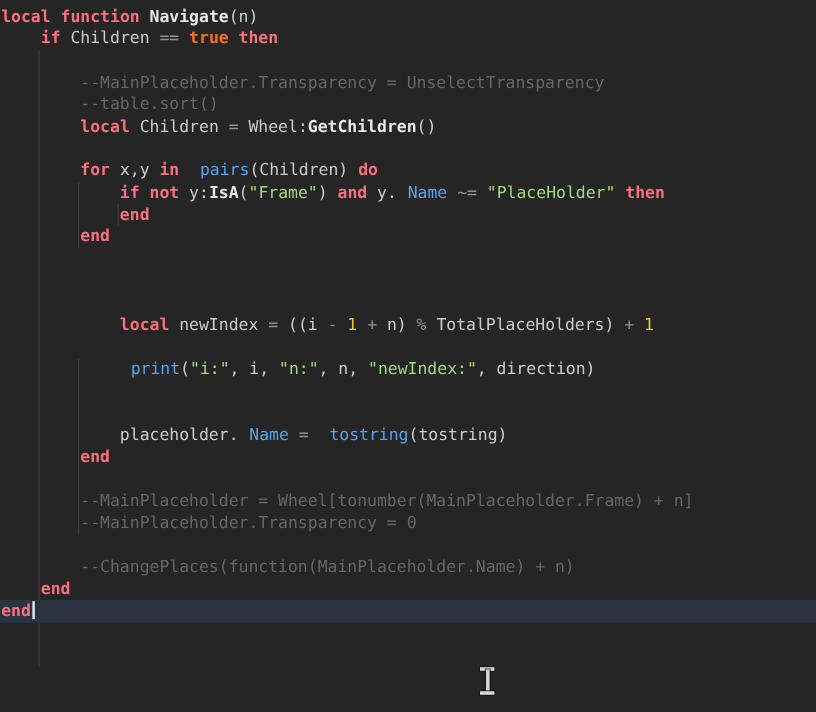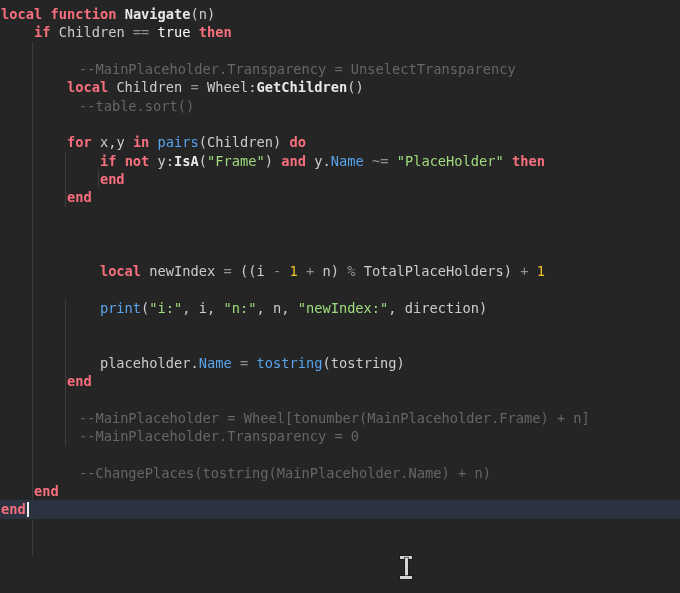--- a/index.html
+++ b/index.html
@@ -33,26 +33,26 @@
   }
   .line.current {
     background: #2b3240;
     margin-left: -1px;
     padding-left: 1px;
     width: 680px;
   }
   .tk-k { color: #f8707e; font-weight: bold; }   
   .tk-v { color: #cccccc; }                      
   .tk-o { color: #919191; }                      
-  .tk-b { color: #57a3ec; }                      
+  .tk-b { color: #57a3ec; margin-left: 9px; }                      
   .tk-m { color: #e8e8e8; font-weight: bold; margin-top: 28px; }   
   .tk-s { color: #9edc7d; }                      
   .tk-n { color: #f0c529; }                      
-  .tk-t { color: #ffffff; font-weight: normal; }   
-  .tk-c { color: #666666; padding-left: 12px; }                      
+  .tk-t { color: #f97316; font-weight: bold; }   
+  .tk-c { color: #666666; }                      
   .caret {
     display: inline-block;
     width: 2px;
     height: 15px;
     background: #eaeaea;
     vertical-align: middle;
     margin-left: 1px;
     position: relative;
     top: -1px;
   }
@@ -101,42 +101,42 @@
     <div class="indent-guide" style="left:65px; top:152px; height:55px;"></div>
     <div class="indent-guide" style="left:98px; top:170px; height:18px;"></div>
     <div class="indent-guide" style="left:65px; top:299px; height:147px;"></div>
   </div>
 
   <div class="code-lines">
       <div class="line"><span class="tk-k">local</span><span class="tk-v"> </span><span class="tk-k">function</span><span class="tk-v"> </span><span class="tk-m">Navigate</span><span class="tk-v">(n)</span></div>
       <div class="line"><span class="tk-v">    </span><span class="tk-k">if</span><span class="tk-v"> Children </span><span class="tk-o">==</span><span class="tk-v"> </span><span class="tk-t">true</span><span class="tk-v"> </span><span class="tk-k">then</span></div>
       <div class="line"></div>
       <div class="line"><span class="tk-c">        --MainPlaceholder.Transparency = UnselectTransparency</span></div>
+      <div class="line"><span class="tk-c">        --table.sort()</span></div>
       <div class="line"><span class="tk-v">        </span><span class="tk-k">local</span><span class="tk-v"> Children </span><span class="tk-o">=</span><span class="tk-v"> Wheel:</span><span class="tk-m">GetChildren</span><span class="tk-v">()</span></div>
-      <div class="line"><span class="tk-c">        --table.sort()</span></div>
       <div class="line"></div>
       <div class="line"><span class="tk-v">        </span><span class="tk-k">for</span><span class="tk-v"> x,y </span><span class="tk-k">in</span><span class="tk-v"> </span><span class="tk-b">pairs</span><span class="tk-v">(Children) </span><span class="tk-k">do</span></div>
       <div class="line"><span class="tk-v">            </span><span class="tk-k">if</span><span class="tk-v"> </span><span class="tk-k">not</span><span class="tk-v"> y:</span><span class="tk-m">IsA</span><span class="tk-v">(</span><span class="tk-s">"Frame"</span><span class="tk-v">) </span><span class="tk-k">and</span><span class="tk-v"> y.</span><span class="tk-b">Name</span><span class="tk-v"> </span><span class="tk-o">~=</span><span class="tk-v"> </span><span class="tk-s">"PlaceHolder"</span><span class="tk-v"> </span><span class="tk-k">then</span></div>
       <div class="line"><span class="tk-v">            </span><span class="tk-k">end</span></div>
       <div class="line"><span class="tk-v">        </span><span class="tk-k">end</span></div>
       <div class="line"></div>
       <div class="line"></div>
       <div class="line"></div>
       <div class="line"><span class="tk-v">            </span><span class="tk-k">local</span><span class="tk-v"> newIndex </span><span class="tk-o">=</span><span class="tk-v"> ((i </span><span class="tk-o">-</span><span class="tk-v"> </span><span class="tk-n">1</span><span class="tk-v"> </span><span class="tk-o">+</span><span class="tk-v"> n) </span><span class="tk-o">%</span><span class="tk-v"> TotalPlaceHolders) </span><span class="tk-o">+</span><span class="tk-v"> </span><span class="tk-n">1</span></div>
       <div class="line"></div>
       <div class="line"><span class="tk-v">            </span><span class="tk-b">print</span><span class="tk-v">(</span><span class="tk-s">"i:"</span><span class="tk-v">, i, </span><span class="tk-s">"n:"</span><span class="tk-v">, n, </span><span class="tk-s">"newIndex:"</span><span class="tk-v">, direction)</span></div>
       <div class="line"></div>
       <div class="line"></div>
       <div class="line"><span class="tk-v">            placeholder.</span><span class="tk-b">Name</span><span class="tk-v"> </span><span class="tk-o">=</span><span class="tk-v"> </span><span class="tk-b">tostring</span><span class="tk-v">(tostring)</span></div>
       <div class="line"><span class="tk-v">        </span><span class="tk-k">end</span></div>
       <div class="line"></div>
       <div class="line"><span class="tk-c">        --MainPlaceholder = Wheel[tonumber(MainPlaceholder.Frame) + n]</span></div>
       <div class="line"><span class="tk-c">        --MainPlaceholder.Transparency = 0</span></div>
       <div class="line"></div>
-      <div class="line"><span class="tk-c">        --ChangePlaces(tostring(MainPlaceholder.Name) + n)</span></div>
+      <div class="line"><span class="tk-c">        --ChangePlaces(function(MainPlaceholder.Name) + n)</span></div>
       <div class="line"><span class="tk-v">    </span><span class="tk-k">end</span></div>
       <div class="line current"><span class="tk-k">end</span><span class="caret"></span></div>
     </div>
 
   <div class="ibeam">
     <div class="bar top"></div>
     <div class="stem"></div>
     <div class="bar bottom"></div>
   </div>
 

